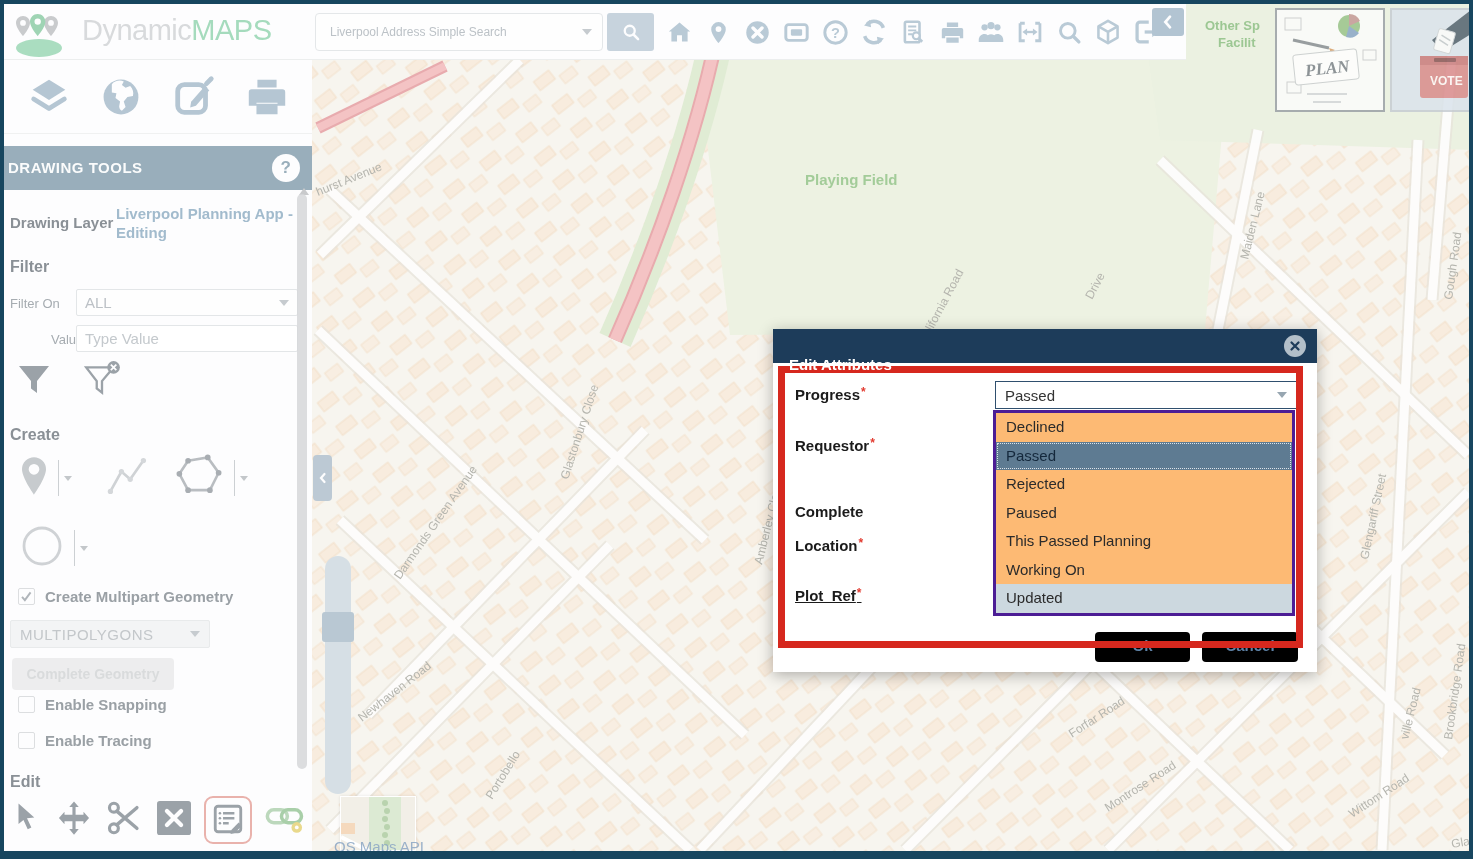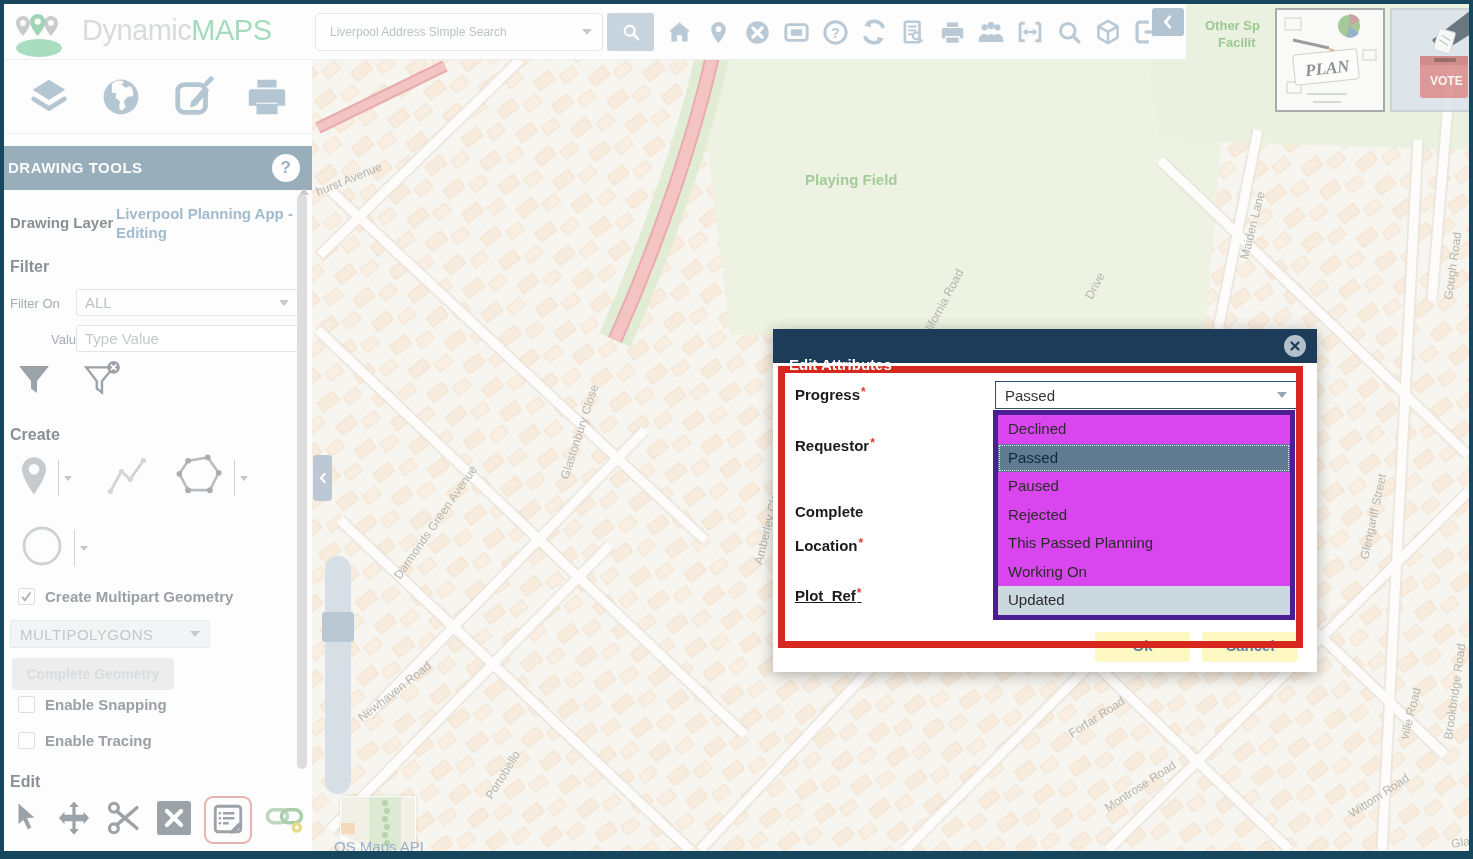--- a/index.html
+++ b/index.html
@@ -71,25 +71,25 @@
   .dialog { position:absolute; left:773px; top:329px; width:544px; height:343px; background:#fff; z-index:20; box-shadow:0 3px 14px rgba(0,0,0,.3); }
   .dialog-header { position:absolute; left:0; top:0; width:100%; height:34px; background:#1d3c5a; z-index:6; }
   .dialog-title { position:absolute; left:16px; top:0; line-height:34px; color:#fff; font-size:15px; font-weight:bold;margin-top:19px; }
   .dialog-close { position:absolute; right:11px; top:6px; width:22px; height:22px; border-radius:50%; background:#b3bfc9; display:flex; align-items:center; justify-content:center; }
   .red-outline { position:absolute; left:5px; top:37px; width:525px; height:282px; border:7px solid #d6281e; z-index:3; pointer-events:none; }
   .fld-label { position:absolute; left:22px; font-size:15px; font-weight:bold; color:#1b1b1b; z-index:1; }
   .fld-label .req { color:#e23b30; font-size:12px; vertical-align:4px; margin-left:1px; }
   .dlg-select { position:absolute; left:222px; top:52px; width:302px; height:28px; border:1px solid #2f4f6e; background:#fff; display:flex; align-items:center; padding:0 9px; z-index:2; }
   .dlg-select .txt { flex:1; font-size:15px; color:#333; }
   .dlg-select .caret { border-top-color:#97a6b1; }
-  .dropdown { position:absolute; left:220px; top:81px; width:302px; background:#d946ef; border:5px solid #4c1d95; z-index:5; }
+  .dropdown { position:absolute; left:220px; top:81px; width:302px; background:#fdba74; border:3px solid #4c1d95; z-index:5; }
   .opt { height:28.5px; line-height:28.5px; padding-left:10px; font-size:15px; color:#2b2b2b; }
   .opt.selected { background:#5e7b92; color:#14283c; outline:1px dotted #dde4ea; outline-offset:-2px; }
   .opt.hover { background:#ccd8df; }
-  .dlg-btn { position:absolute; top:303px; height:30px; background:#fef9c3; border-radius:4px; color:#5e82a6; font-size:15px; font-weight:bold; text-align:center; line-height:27px; z-index:1; }
+  .dlg-btn { position:absolute; top:303px; height:30px; background:#000000; border-radius:4px; color:#5e82a6; font-size:15px; font-weight:bold; text-align:center; line-height:27px; z-index:1; }
   .btn-ok { left:322px; width:95px; }
   .btn-cancel { left:429px; width:96px; }
 </style>
 </head>
 <body>
 
 <div class="window">
 
   <svg class="map-svg" width="1473" height="859" viewBox="0 0 1473 859">
     <defs>
@@ -515,22 +515,22 @@
     </div>
 
     <div class="dlg-btn btn-ok">Ok</div>
     <div class="dlg-btn btn-cancel">Cancel</div>
 
     <div class="red-outline"></div>
 
     <div class="dropdown">
       <div class="opt">Declined</div>
       <div class="opt selected">Passed</div>
+      <div class="opt">Rejected</div>
       <div class="opt">Paused</div>
-      <div class="opt">Rejected</div>
       <div class="opt">This Passed Planning</div>
       <div class="opt">Working On</div>
       <div class="opt hover">Updated</div>
     </div>
   </div>
 
   <div class="frame"></div>
 </div>
 
 </body></html>

